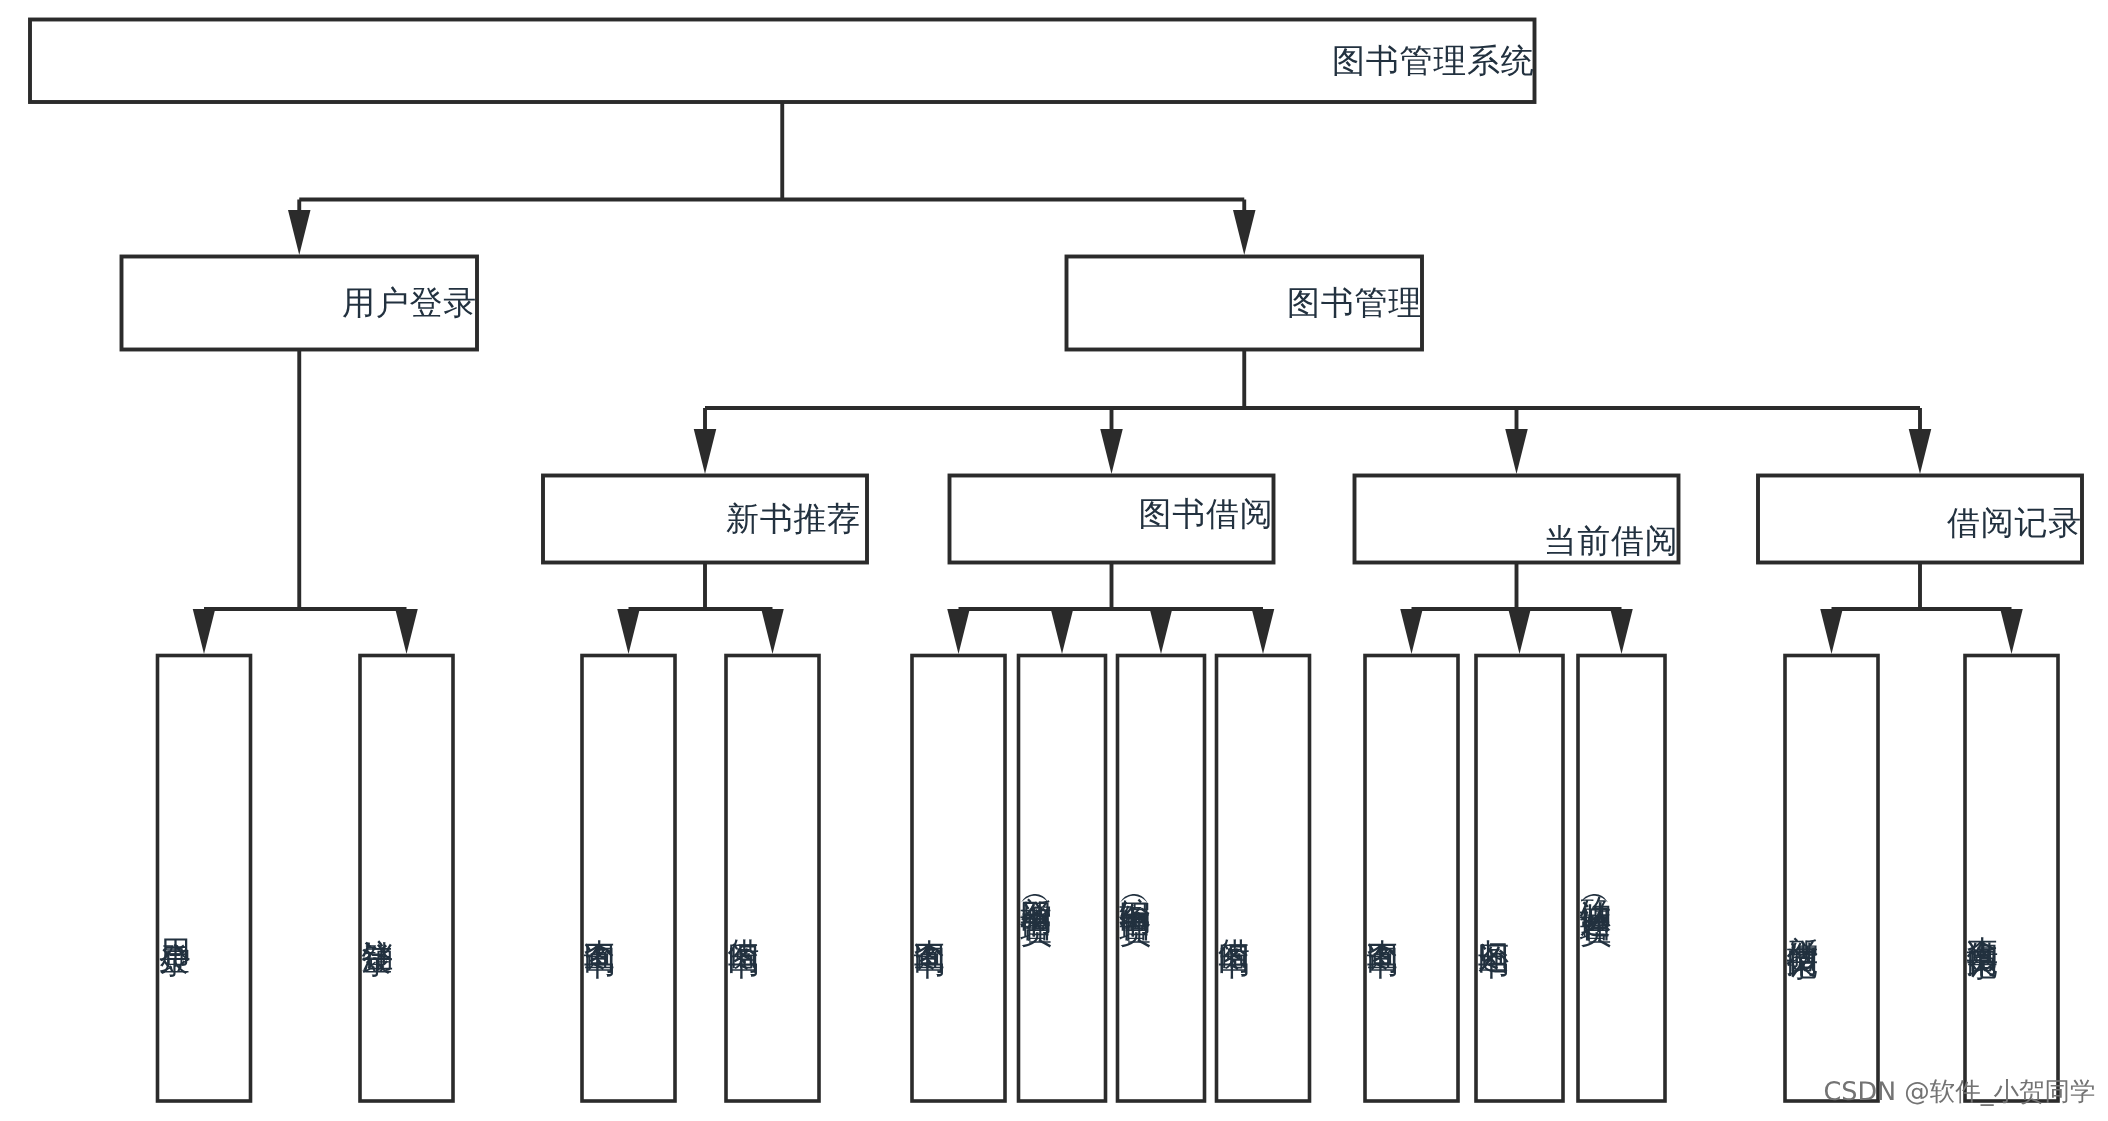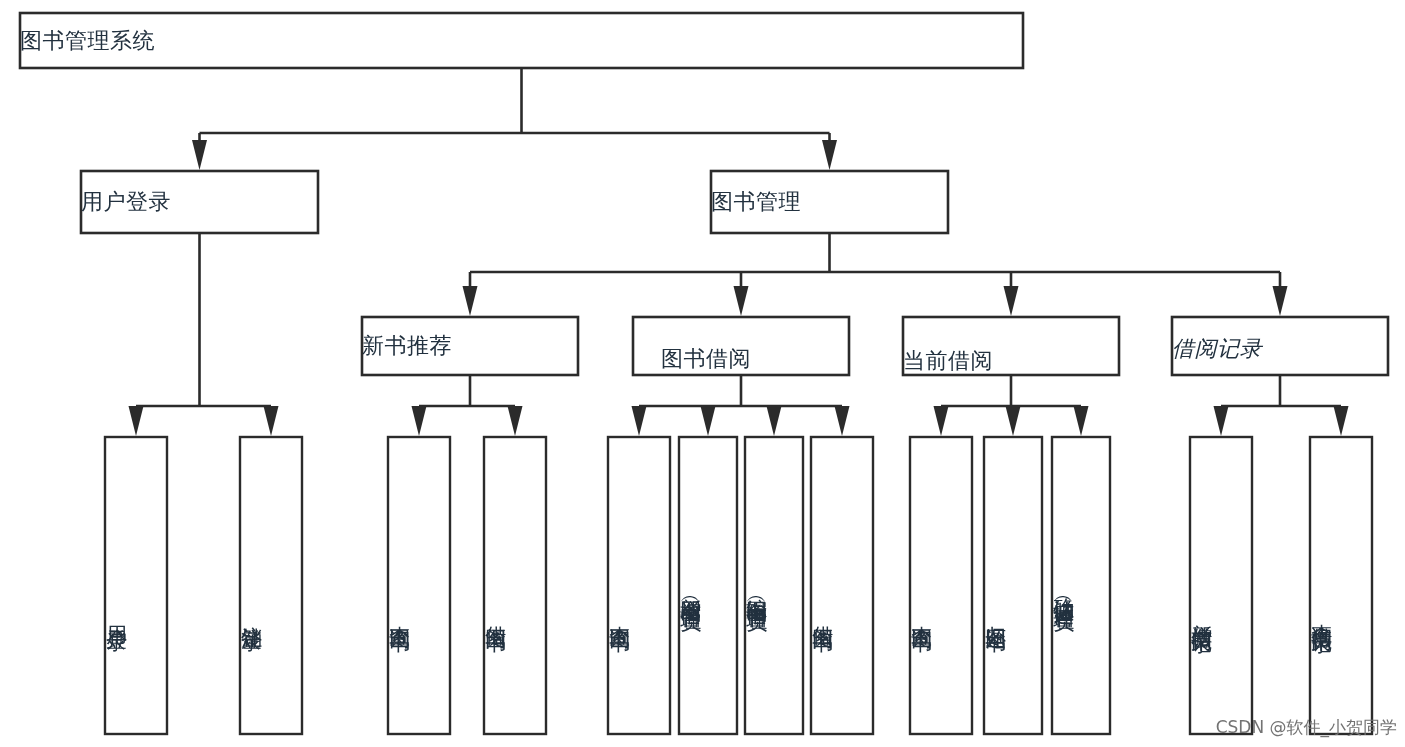--- a/index.html
+++ b/index.html
@@ -60,21 +60,21 @@
     font-size: 21px;
     line-height: 1.08;
     letter-spacing: 2px;
     color: #22313f;
     white-space: nowrap;
   }
   .horizontal-text-box {
     position: absolute;
     display: flex;
     align-items: center;
-    justify-content: flex-start;
+    justify-content: flex-end;
     pointer-events: none;
   }
   .horizontal-text {
     font-family: "DejaVu Sans", "Liberation Sans", sans-serif;
     font-size: 22px;
     color: #22313f;
     white-space: nowrap;
     letter-spacing: 0.5px;
   }
   .watermark {
@@ -176,27 +176,27 @@
       </div>
       <div class="horizontal-text-box" style="left: 81px; top: 171px; width: 237px; height: 62px;">
         <span class="horizontal-text">用户登录</span>
       </div>
       <div class="horizontal-text-box" style="left: 711px; top: 171px; width: 237px; height: 62px;">
         <span class="horizontal-text">图书管理</span>
       </div>
       <div class="horizontal-text-box" style="left: 362px; top: 317px; width: 212px; height: 58px;">
         <span class="horizontal-text">新书推荐</span>
       </div>
-      <div class="horizontal-text-box" style="left: 633px; top: 330px; width: 216px; height: 58px; padding-left: 28px;">
+      <div class="horizontal-text-box" style="left: 633px; top: 314px; width: 216px; height: 58px;">
         <span class="horizontal-text">图书借阅</span>
       </div>
       <div class="horizontal-text-box" style="left: 903px; top: 332px; width: 216px; height: 58px;">
         <span class="horizontal-text">当前借阅</span>
       </div>
-      <div class="horizontal-text-box" style="left: 1172px; top: 317px; width: 216px; height: 64px; font-style: italic;">
+      <div class="horizontal-text-box" style="left: 1172px; top: 317px; width: 216px; height: 64px;">
         <span class="horizontal-text">借阅记录</span>
       </div>
       <div class="vertical-text-box" style="left: 105px; top: 437px; width: 62px; height: 297px; align-items: center; justify-content: flex-start;">
         <span class="vertical-text" style="margin-top: 54px;">用户登录</span>
       </div>
       <div class="vertical-text-box" style="left: 240px; top: 437px; width: 62px; height: 297px; align-items: center; justify-content: flex-start;">
         <span class="vertical-text" style="margin-top: 54px;">注销登录</span>
       </div>
       <div class="vertical-text-box" style="left: 388px; top: 437px; width: 62px; height: 297px; align-items: center; justify-content: flex-start;">
         <span class="vertical-text" style="margin-top: 54px;">查询图书</span>

